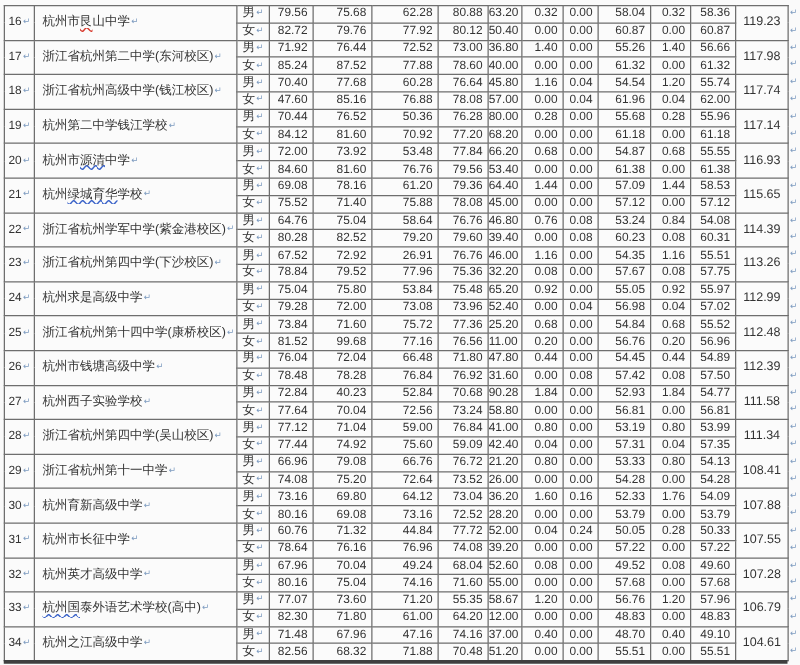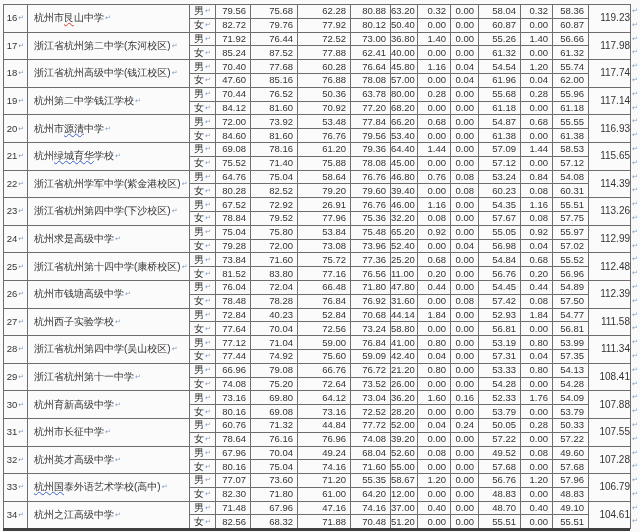--- a/index.html
+++ b/index.html
@@ -18,21 +18,21 @@
     border:1px solid #6e6e6e;
     padding:0;height:12.8px;overflow:hidden;white-space:nowrap;
     font-size:9.5px;line-height:12px;color:#333;
     background:#fbfbfb;
   }
   td.no{ text-align:center;font-size:9.5px;}
   td.school{ text-align:left;padding-left:6px;font-size:10px;}
   td.gender{ text-align:center;font-size:10px;}
   td.num{ text-align:right;padding-right:4px;font-variant-numeric:tabular-nums;}
   td.num.tight{padding-right:4px;}
-  td.total{ text-align:right;font-size:10px;}
+  td.total{ text-align:center;font-size:10px;}
   .mark{
     font-size:7px;color:#7e9cc0;margin-left:1px;vertical-align:1px;
   }
   .wavy-red{
     text-decoration:underline wavy #d83a2e;
     text-decoration-thickness:1px;text-underline-offset:1px;
   }
   .wavy-blue{
     text-decoration:underline wavy #3a62c8;
     text-decoration-thickness:1px;text-underline-offset:1px;text-align:right;
@@ -112,21 +112,21 @@
           <td class="num">55.26</td>
           <td class="num">1.40</td>
           <td class="num">56.66</td>
           <td class="total" rowspan="2">117.98</td>
         </tr>
         <tr class="sub female">
           <td class="gender"><span>女</span><span class="mark">↵</span></td>
           <td class="num">85.24</td>
           <td class="num">87.52</td>
           <td class="num">77.88</td>
-          <td class="num">62.41</td>
+          <td class="num">78.60</td>
           <td class="num tight">40.00</td>
           <td class="num">0.00</td>
           <td class="num">0.00</td>
           <td class="num">61.32</td>
           <td class="num">0.00</td>
           <td class="num">61.32</td>
         </tr>
         <tr class="sub male">
           <td class="no" rowspan="2"><span>18</span><span class="mark">↵</span></td>
           <td class="school" rowspan="2"><span>浙江省杭州高级中学(钱江校区)</span><span class="mark">↵</span></td>
@@ -156,21 +156,21 @@
           <td class="num">0.04</td>
           <td class="num">62.00</td>
         </tr>
         <tr class="sub male">
           <td class="no" rowspan="2"><span>19</span><span class="mark">↵</span></td>
           <td class="school" rowspan="2"><span>杭州第二中学钱江学校</span><span class="mark">↵</span></td>
           <td class="gender"><span>男</span><span class="mark">↵</span></td>
           <td class="num">70.44</td>
           <td class="num">76.52</td>
           <td class="num">50.36</td>
-          <td class="num">63.78</td>
+          <td class="num">76.28</td>
           <td class="num tight">80.00</td>
           <td class="num">0.28</td>
           <td class="num">0.00</td>
           <td class="num">55.68</td>
           <td class="num">0.28</td>
           <td class="num">55.96</td>
           <td class="total" rowspan="2">117.14</td>
         </tr>
         <tr class="sub female">
           <td class="gender"><span>女</span><span class="mark">↵</span></td>
@@ -342,21 +342,21 @@
           <td class="num">0.68</td>
           <td class="num">0.00</td>
           <td class="num">54.84</td>
           <td class="num">0.68</td>
           <td class="num">55.52</td>
           <td class="total" rowspan="2">112.48</td>
         </tr>
         <tr class="sub female">
           <td class="gender"><span>女</span><span class="mark">↵</span></td>
           <td class="num">81.52</td>
-          <td class="num">83.80</td>
+          <td class="num">99.68</td>
           <td class="num">77.16</td>
           <td class="num">76.56</td>
           <td class="num tight">11.00</td>
           <td class="num">0.20</td>
           <td class="num">0.00</td>
           <td class="num">56.76</td>
           <td class="num">0.20</td>
           <td class="num">56.96</td>
         </tr>
         <tr class="sub male">
@@ -389,21 +389,21 @@
           <td class="num">57.50</td>
         </tr>
         <tr class="sub male">
           <td class="no" rowspan="2"><span>27</span><span class="mark">↵</span></td>
           <td class="school" rowspan="2"><span>杭州西子实验学校</span><span class="mark">↵</span></td>
           <td class="gender"><span>男</span><span class="mark">↵</span></td>
           <td class="num">72.84</td>
           <td class="num">40.23</td>
           <td class="num">52.84</td>
           <td class="num">70.68</td>
-          <td class="num tight">44.14</td>
+          <td class="num tight">90.28</td>
           <td class="num">1.84</td>
           <td class="num">0.00</td>
           <td class="num">52.93</td>
           <td class="num">1.84</td>
           <td class="num">54.77</td>
           <td class="total" rowspan="2">111.58</td>
         </tr>
         <tr class="sub female">
           <td class="gender"><span>女</span><span class="mark">↵</span></td>
           <td class="num">77.64</td>

